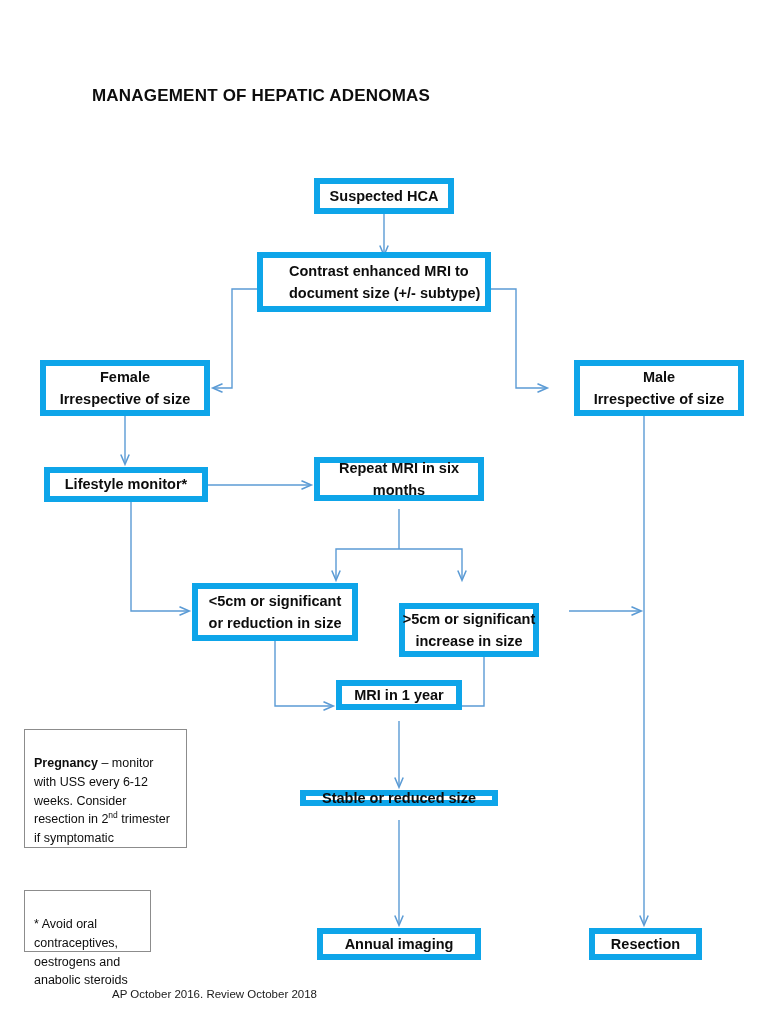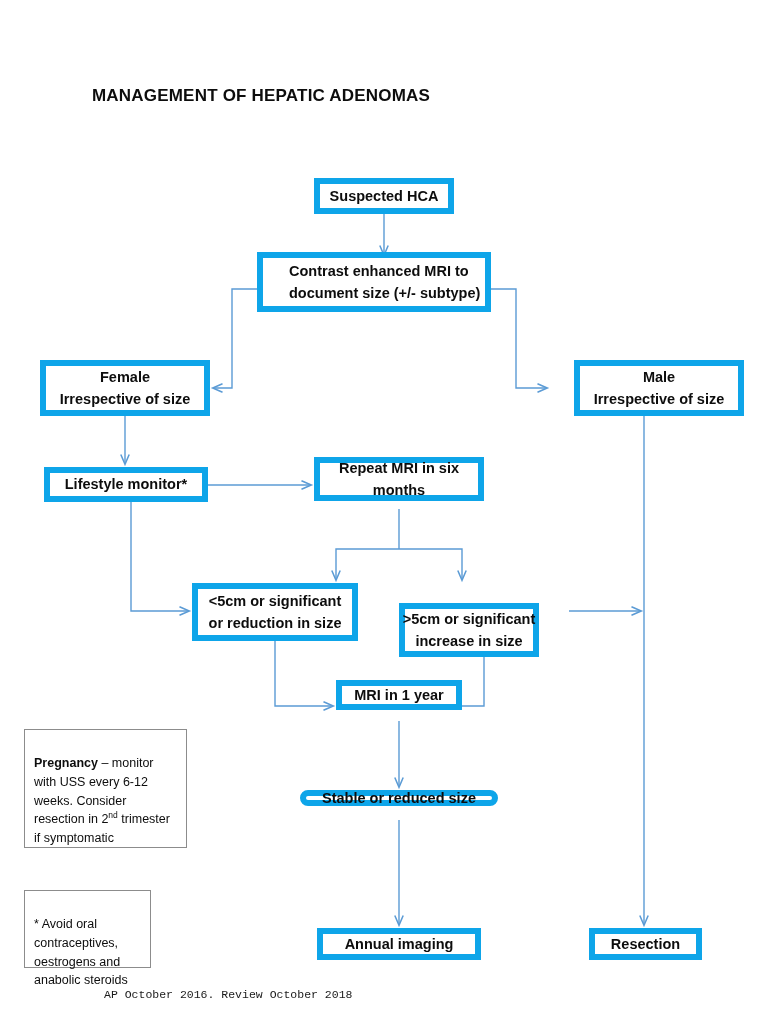--- a/index.html
+++ b/index.html
@@ -72,26 +72,25 @@
   .note b {
     font-weight: bold;
   }
   .note sup {
     font-size: 0.68em;
     vertical-align: super;
     line-height: 0;
   }
   #footer-note {
     position: absolute;
-    left: 104px;
+    left: 112px;
     top: 988px;
     font-size: 11.5px;
     color: #1a1a1a;
     white-space: nowrap;
-    font-family: Liberation Mono, monospace;
   }
 </style>
 </head>
 <body>
 
 <div id="page">
 
   <div id="page-title">MANAGEMENT OF HEPATIC ADENOMAS</div>
 
   <svg id="edges" viewBox="0 0 768 1024">
@@ -167,35 +166,35 @@
 
   <div class="node" style="left:399px; top:583px; width:140px; height:54px;margin-top:20px;">
     <span class="line">&gt;5cm or significant</span>
     <span class="line">increase in size</span>
   </div>
 
   <div class="node" style="left:336px; top:680px; width:126px; height:30px;">
     <span class="line">MRI in 1 year</span>
   </div>
 
-  <div class="node" style="left:300px; top:790px; width:198px; height:14px;border-radius:15px;">
+  <div class="node" style="left:300px; top:790px; width:198px; height:14px;">
     <span class="line">Stable or reduced size</span>
   </div>
 
   <div class="node" style="left:317px; top:928px; width:164px; height:32px;">
     <span class="line">Annual imaging</span>
   </div>
 
   <div class="node" style="left:589px; top:928px; width:113px; height:32px;">
     <span class="line">Resection</span>
   </div>
 
   <div class="note" style="left:24px; top:729px; width:163px; height:119px;">
     <b>Pregnancy</b><span> – monitor with USS every 6-12 weeks. Consider resection in 2</span><sup>nd</sup><span> trimester if symptomatic</span>
   </div>
 
-  <div class="note" style="left:24px; top:890px; width:127px; height:78px;">
+  <div class="note" style="left:24px; top:890px; width:127px; height:62px;">
     <span>* Avoid oral contraceptives, oestrogens and anabolic steroids</span>
   </div>
 
   <div id="footer-note">AP October 2016. Review October 2018</div>
 
 </div>
 
 </body></html>

